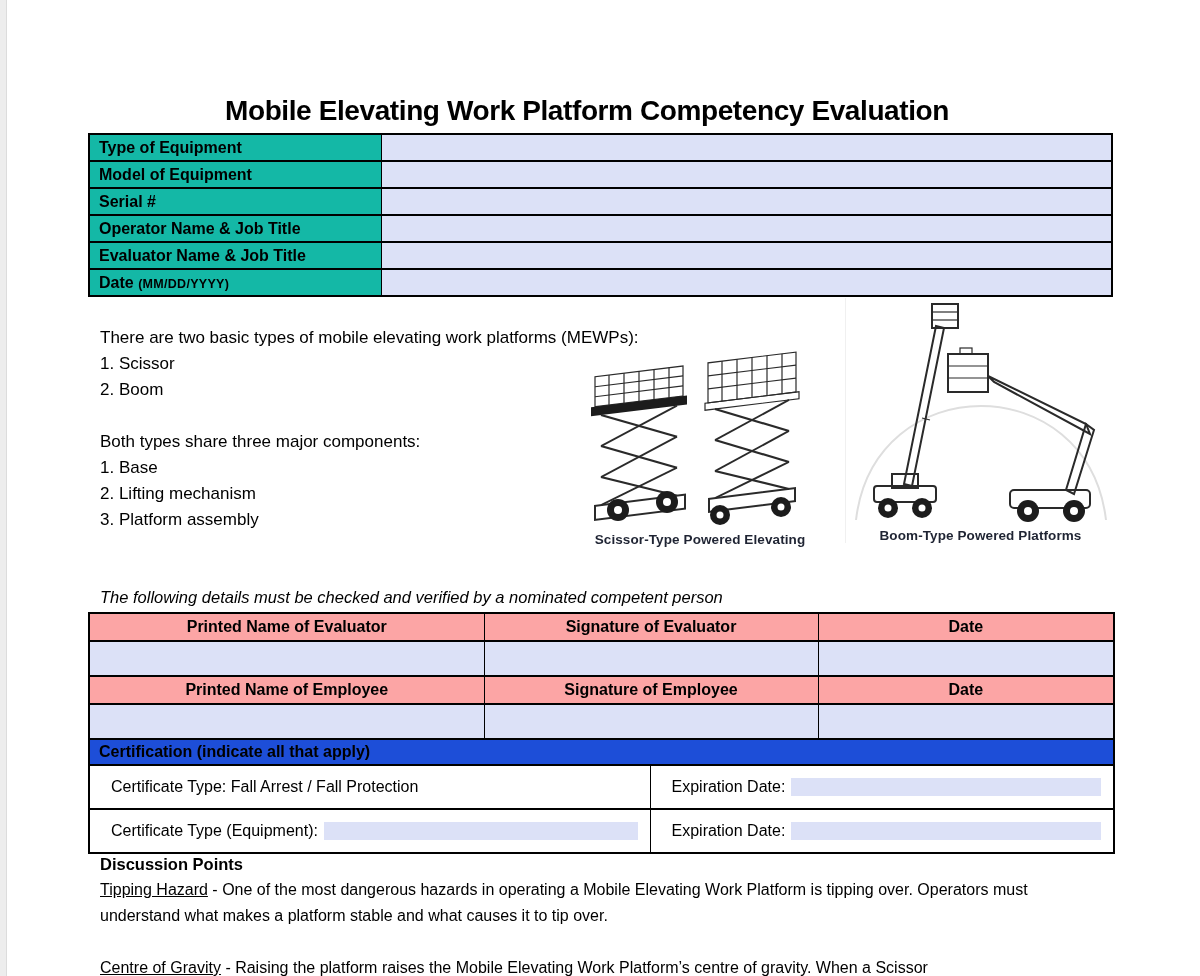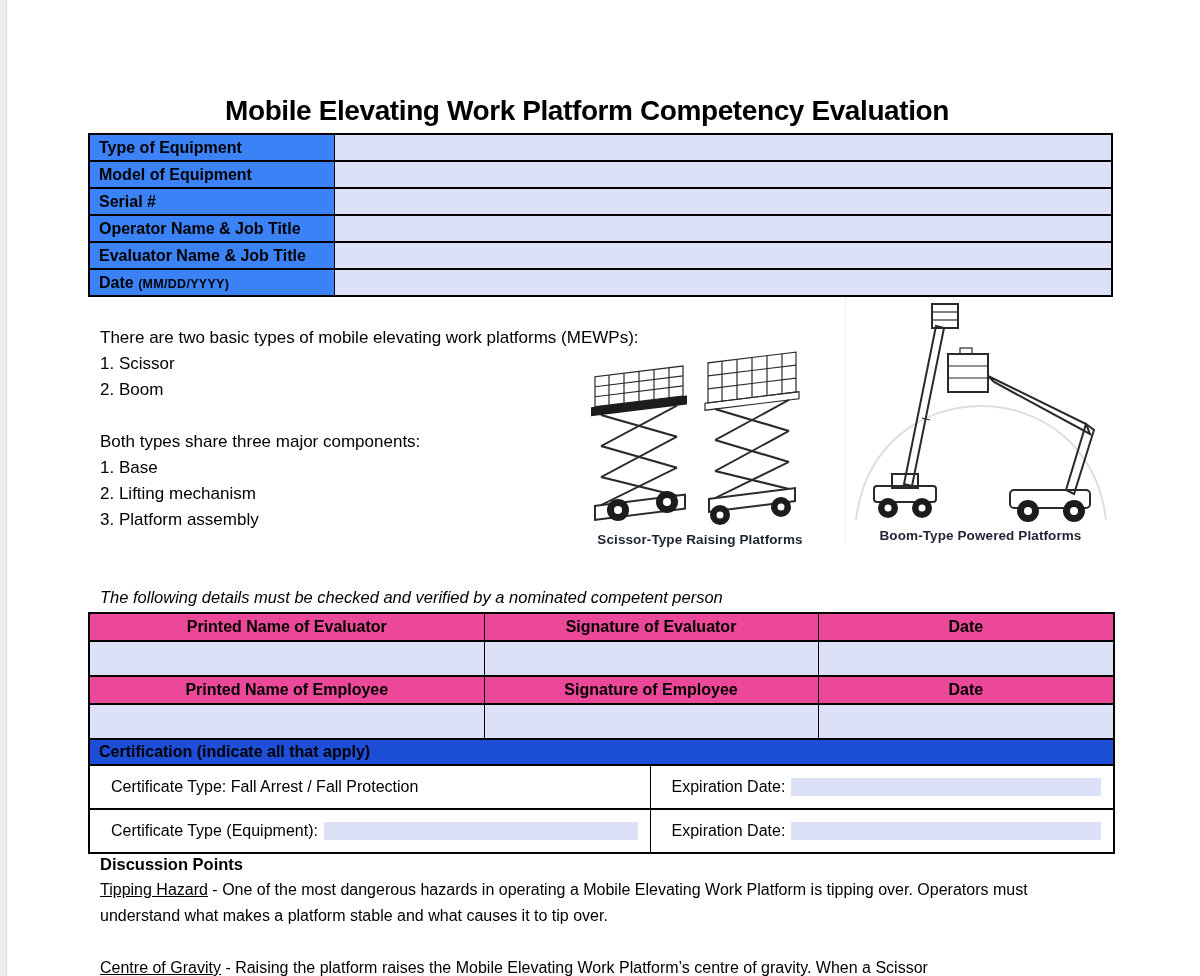--- a/index.html
+++ b/index.html
@@ -14,21 +14,21 @@
 
   
   .doc-title{ position:absolute; left:0; top:76px; width:1136px;
     text-align:center; font-size:28px; font-weight:bold; letter-spacing:-0.4px;padding-left:38px; }
 
   
   table{ border-collapse:collapse; table-layout:fixed; }
   .equip{ position:absolute; left:88px; top:133px; width:1025px; border:2px solid #000; }
   .equip td{ border:1px solid #000; border-top-width:2px; border-bottom-width:2px;
     height:27px; padding:0 6px 0 9px; font-size:16px; font-weight:bold; overflow:hidden; }
-  .equip td.lbl{ width:245px; background:#3b82f6; }
+  .equip td.lbl{ width:292px; background:#14b8a6; }
   .equip td.val{ background:#dce1f7; }
   .lbl-suffix{ font-size:12.5px; font-weight:bold; letter-spacing:0.3px;margin-top:9px; }
 
   
   .intro{ position:absolute; left:100px; top:325px; width:520px;
     font-size:17px; line-height:26px; }
   .intro div{ white-space:nowrap; }
   .spacer-line{ height:26px; }
 
   
@@ -37,21 +37,21 @@
   .fig-boom{ left:845px; top:298px; width:270px; border-left:1px solid #f0f0f0; }
   .fig svg{ display:block; margin:0 auto; }
   .fig-caption{ font-size:13.5px; font-weight:bold; color:#1f2433; margin-top:2px;
     letter-spacing:0.1px; }
 
   
   .note{ position:absolute; left:100px; top:588px; font-size:16.5px; font-style:italic; }
   .verify{ position:absolute; left:88px; top:612px; width:1025px; border:2px solid #000; }
   .verify td{ border:1px solid #000; border-top-width:2px; border-bottom-width:2px;
     font-size:16px; overflow:hidden; }
-  .verify .hdr td{ background:#ec4899; font-weight:bold; text-align:center; height:28px; }
+  .verify .hdr td{ background:#fca5a5; font-weight:bold; text-align:center; height:28px; }
   .verify .inp td{ background:#dce1f7; height:35px; }
   .verify .sect td{ background:#1d4ed8; font-weight:bold; text-align:left;
     height:26px; padding-left:9px; }
   .verify .cert td{ height:16px; padding:12px; }
   .cert-flex{ display:flex; align-items:stretch; height:100%; }
   .cert-label{ display:flex; align-items:center; padding-left:9px; padding-right:6px;
     white-space:nowrap; }
   .cert-fill{ flex:1; background:#dce1f7; }
 
   
@@ -153,21 +153,21 @@
       <line x1="86" y1="80" x2="12" y2="111" class="fig-line"></line>
       <line x1="12" y1="111" x2="86" y2="138" class="fig-line"></line>
       <line x1="86" y1="111" x2="12" y2="138" class="fig-line"></line>
       <rect x="6" y="138" width="86" height="13" class="fig-line"></rect>
     </g>
     <circle cx="135" cy="165" r="10" class="fig-dark"></circle>
     <circle cx="135" cy="165" r="3.5" fill="#fff"></circle>
     <circle cx="196" cy="157" r="10" class="fig-dark"></circle>
     <circle cx="196" cy="157" r="3.5" fill="#fff"></circle>
   </svg>
-  <div class="fig-caption">Scissor-Type Raising Platforms</div>
+  <div class="fig-caption">Scissor-Type Powered Elevating</div>
 </div>
 
 <div class="fig fig-boom">
   <svg width="266" height="228" viewBox="0 0 266 228">
     <path d="M8,222 C26,70 240,70 258,222" class="fig-arc"></path>
 
     <g>
       <rect x="84" y="6" width="26" height="24" class="fig-line"></rect>
       <line x1="84" y1="14" x2="110" y2="14" class="fig-thin"></line>
       <line x1="84" y1="22" x2="110" y2="22" class="fig-thin"></line>

